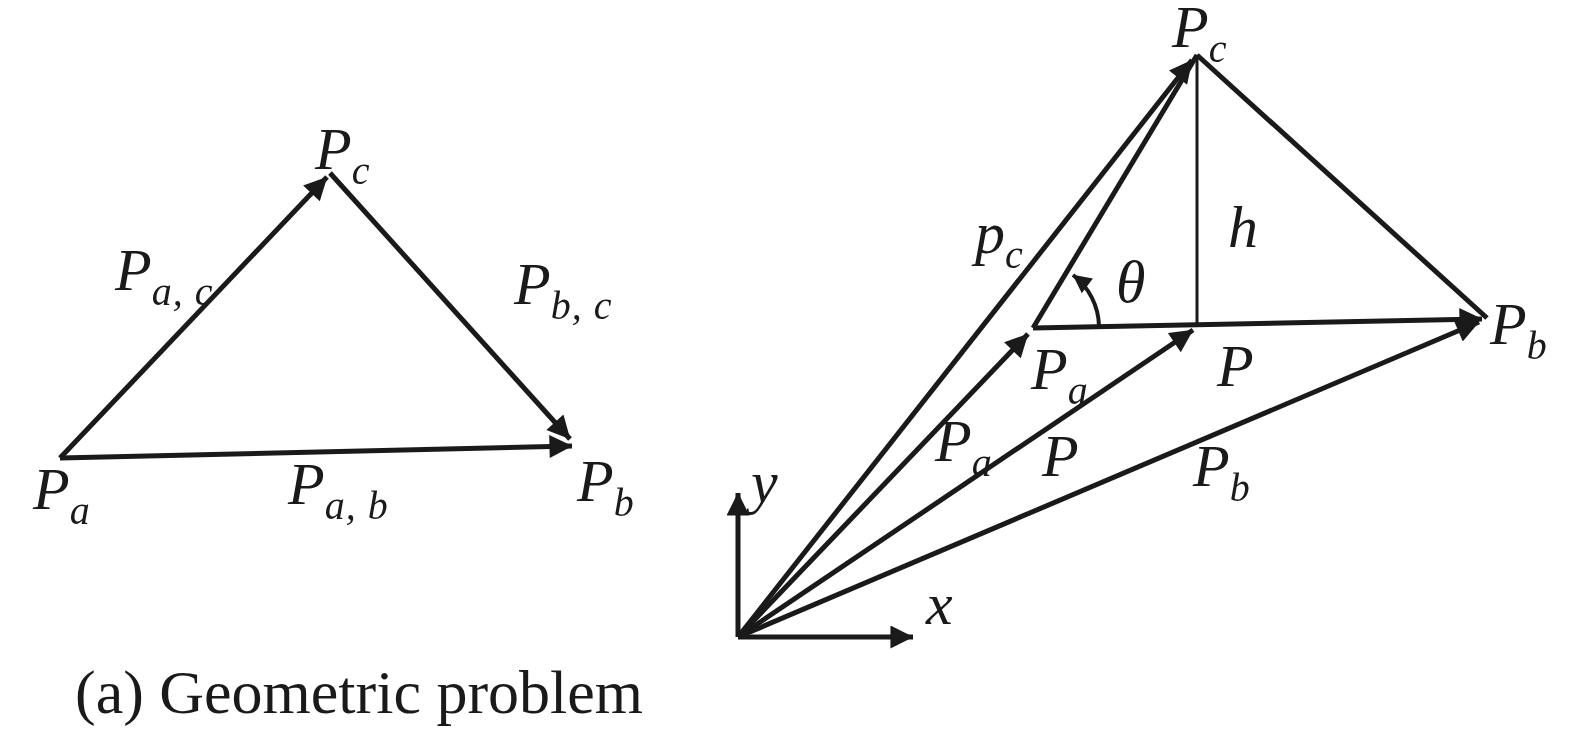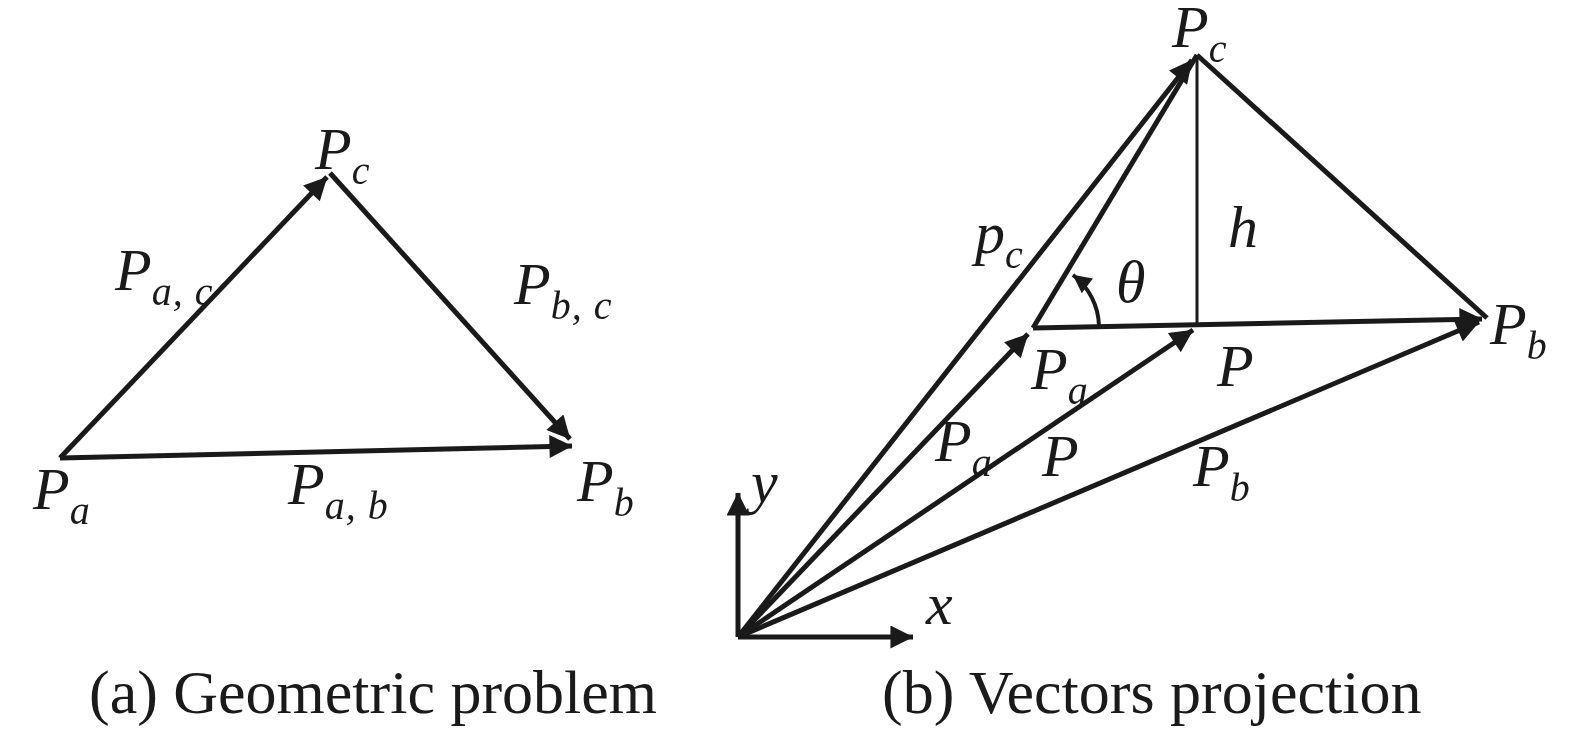--- a/index.html
+++ b/index.html
@@ -126,16 +126,15 @@
       <span class="main">P</span><span class="sub">a</span>
     </div>
     <div class="lbl" style="left:1042px;top:426px;">
       <span class="main">P</span><span class="sub"></span>
     </div>
     <div class="lbl" style="left:1193px;top:436px;">
       <span class="main">P</span><span class="sub">b</span>
     </div>
   </div>
 
-  <div class="caption" style="left:89px;top:661px;">(a) Geometric problem</div>
-  <div class="caption" style="left:882px;top:661px;">(b) Vectors projection</div>
+  <div class="caption" style="left:75px;top:661px;">(a) Geometric problem</div>
 
 </div>
 
 </body></html>

